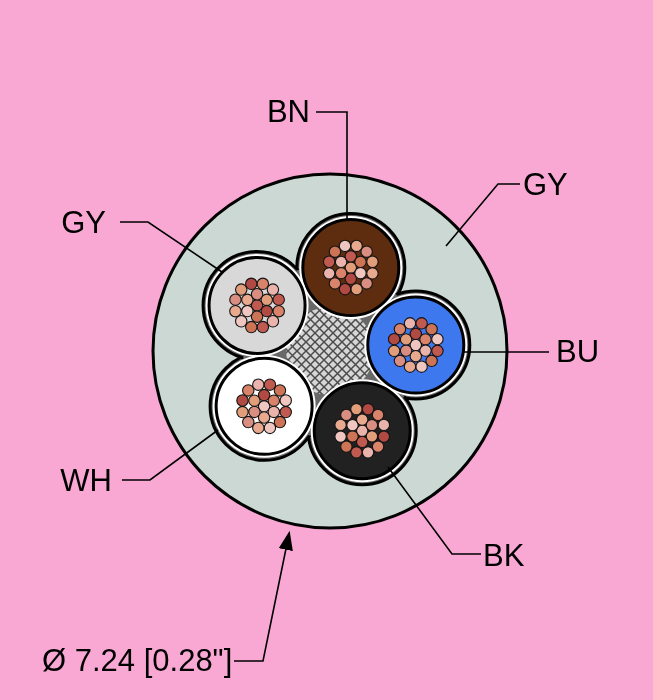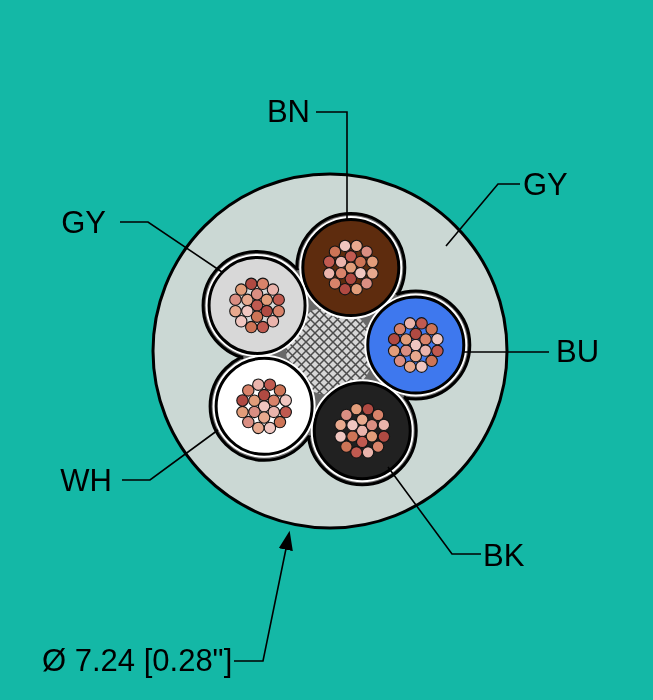--- a/index.html
+++ b/index.html
@@ -1,20 +1,20 @@
 <!DOCTYPE html>
 <html><head>
 <meta charset="utf-8">
 <style>
   html, body { margin: 0; padding: 0; background: #ffffff; }
   .stage {
     position: relative;
     width: 653px;
     height: 700px;
-    background: #14b8a6;
+    background: #f9a8d4;
     overflow: hidden;
     font-family: "Liberation Sans", sans-serif;
   }
   svg text {
     font-family: "Liberation Sans", sans-serif;
     font-size: 31px;
     fill: #000000;
   }
   svg .leader {
     fill: none;

